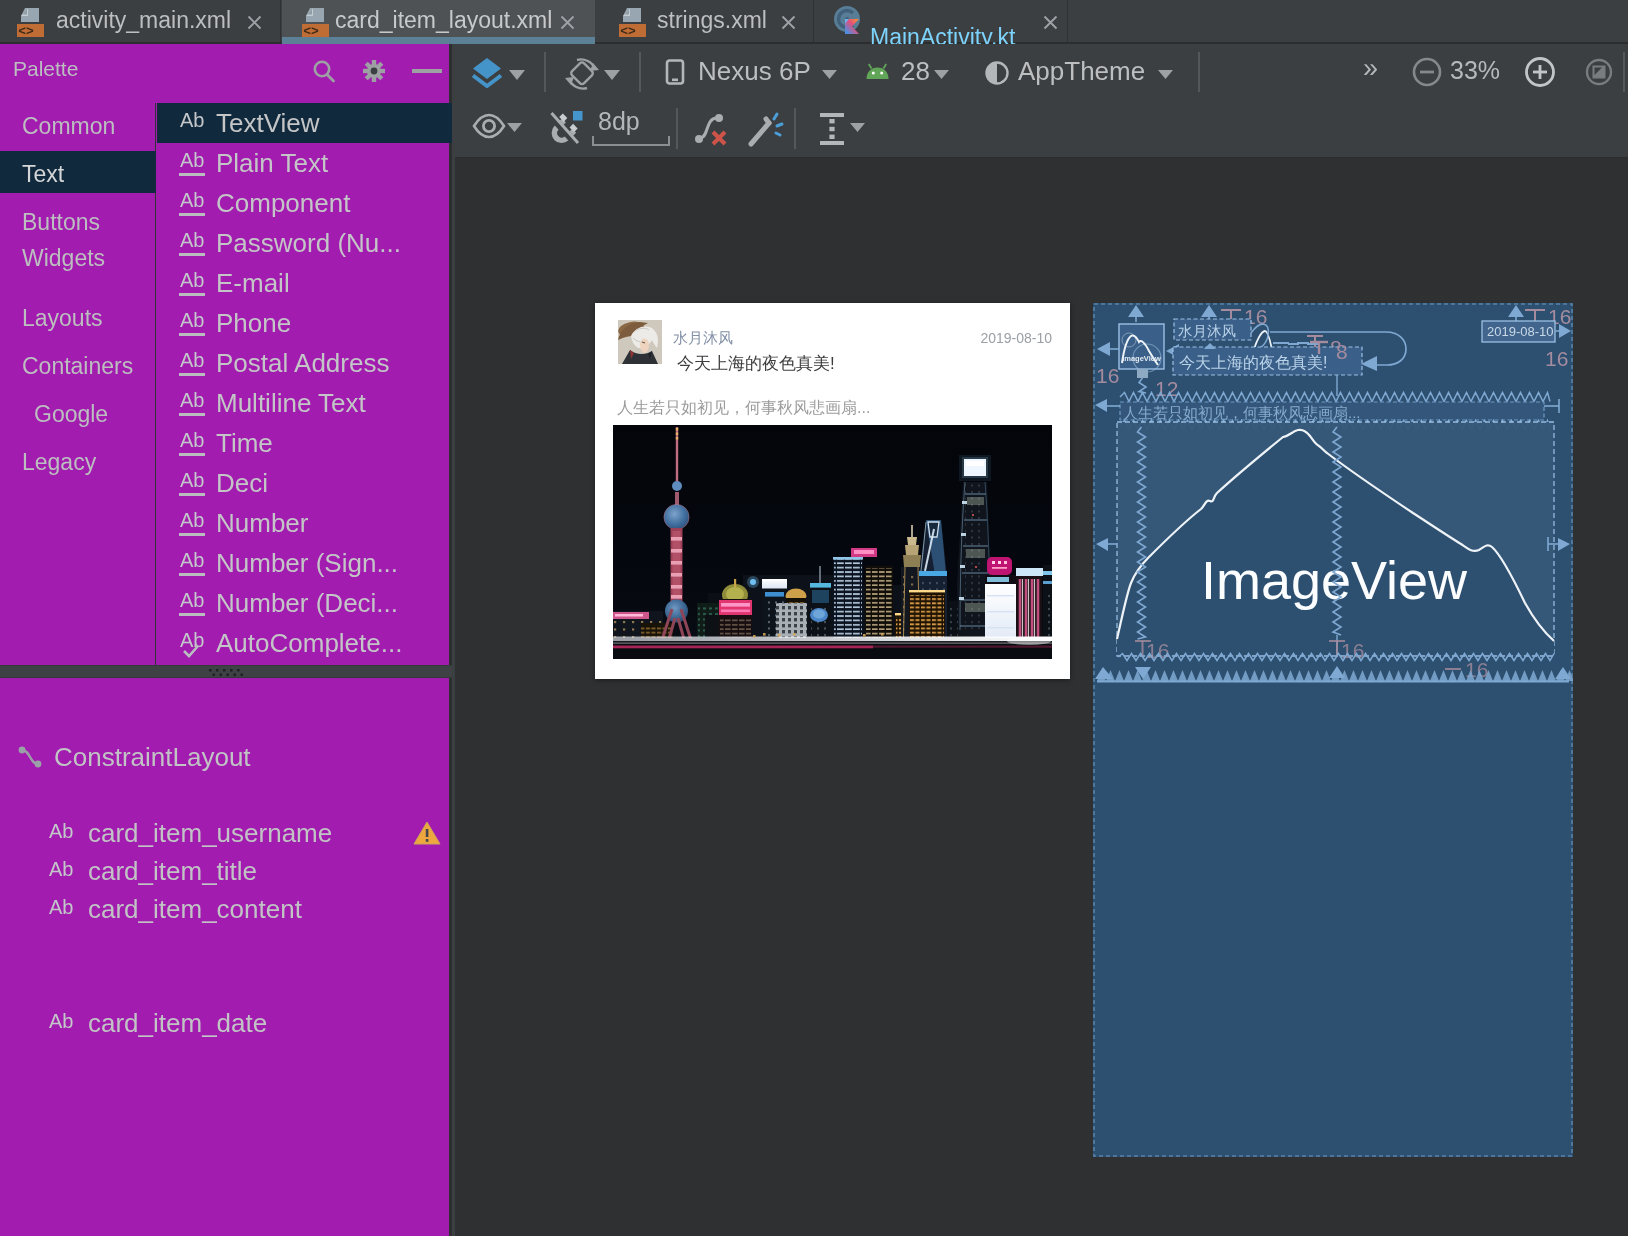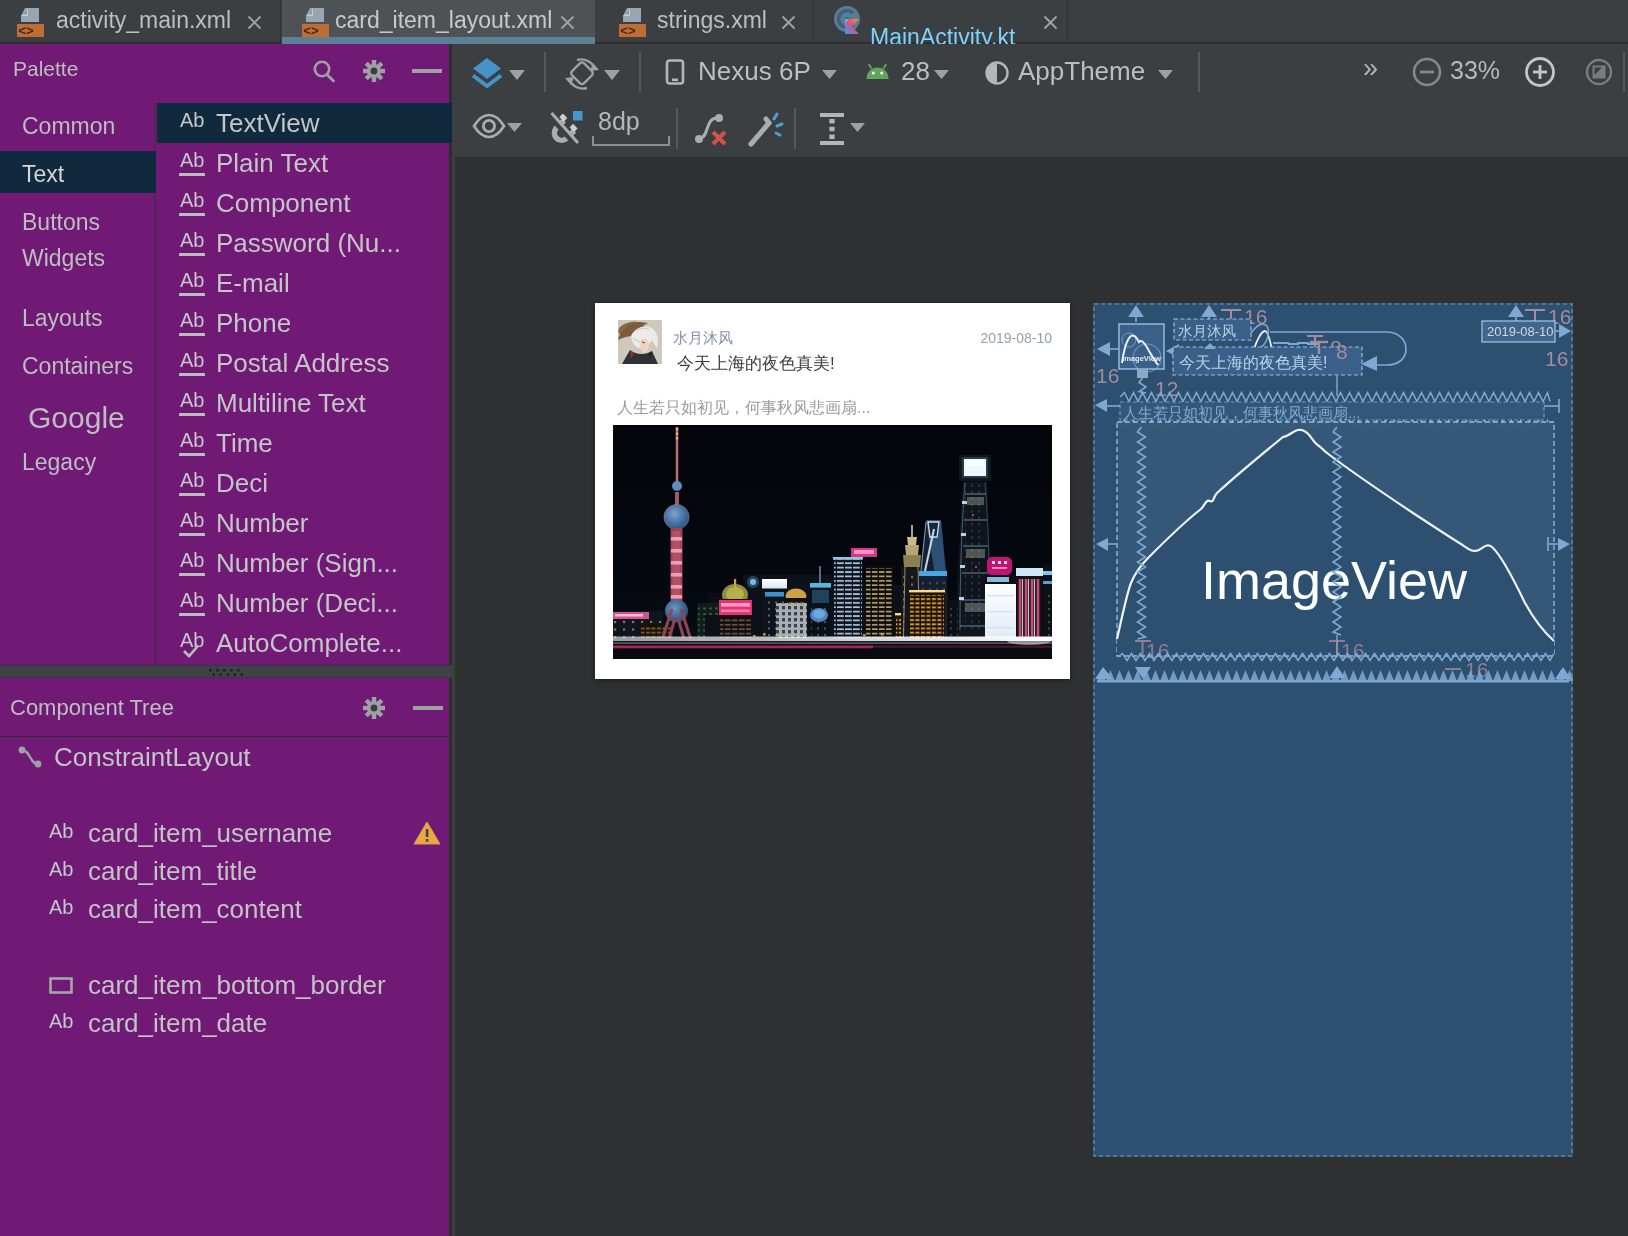--- a/index.html
+++ b/index.html
@@ -69,21 +69,21 @@
 <circle cx="14" cy="14" r="2" fill="#41607a"></circle>
 <polygon points="12,14 26,14 19,21.5 26,29 12,29" fill="url(#ktg)"></polygon>
 <polygon points="12,14 16,14 12,18.5" fill="#6db3ea"></polygon>
 </svg>
 <div class="txt" style="left:56px;top:24px;font-size:23px;color:#7dd3fc">MainActivity.kt</div>
 <svg class="abs" style="left:228px;top:14px" width="17" height="17" viewBox="0 0 17 17">
 <path d="M2.5,2.5 L14.5,14.5 M14.5,2.5 L2.5,14.5" stroke="#9da2a6" stroke-width="1.9"></path>
         </svg>
 </div>
 </div>
-<div class="abs" style="left:0;top:44px;width:452px;height:1192px;background:#701a75;border-right:3px solid #2c2e30">
+<div class="abs" style="left:0;top:44px;width:452px;height:1192px;background:#a21caf;border-right:3px solid #2c2e30">
 <div class="abs" style="left:0;top:0;width:452px;height:55px">
 <div class="txt" style="left:13px;top:13px;font-size:21px;color:#bcbec0">Palette</div>
 <svg class="abs" style="left:310px;top:14px" width="28" height="28" viewBox="0 0 28 28">
 <circle cx="12" cy="11" r="7.2" fill="none" stroke="#9da1a4" stroke-width="2.6"></circle>
 <line x1="17" y1="16.5" x2="23.5" y2="23" stroke="#9da1a4" stroke-width="2.8" stroke-linecap="round"></line>
         </svg>
 <svg class="abs" style="left:360px;top:13px" width="28" height="28" viewBox="0 0 28 28">
 <g fill="#9da1a4">
             <circle cx="14" cy="14" r="7"></circle>
 <g stroke="#9da1a4" stroke-width="4.4">
@@ -115,21 +115,21 @@
 <div class="abs" style="left:0;top:132px;width:156px;height:48px">
           <div class="txt" style="left:22px;top:10px;font-size:23px;color:#bcbec0">Widgets</div>
         </div>
 <div class="abs" style="left:0;top:192px;width:156px;height:48px">
           <div class="txt" style="left:22px;top:10px;font-size:23px;color:#bcbec0">Layouts</div>
         </div>
 <div class="abs" style="left:0;top:240px;width:156px;height:48px">
           <div class="txt" style="left:22px;top:10px;font-size:23px;color:#bcbec0">Containers</div>
         </div>
 <div class="abs" style="left:0;top:288px;width:156px;height:48px">
-          <div class="txt" style="left:28px;top:10px;font-size:30px;color:#bcbec0">Google</div>
+          <div class="txt" style="left:34px;top:10px;font-size:23px;color:#bcbec0">Google</div>
         </div>
 <div class="abs" style="left:0;top:336px;width:156px;height:48px">
           <div class="txt" style="left:22px;top:10px;font-size:23px;color:#bcbec0">Legacy</div>
         </div>
 </div>
 <div class="abs" style="left:157px;top:59px;width:295px;height:562px">
 <div class="abs" style="left:0;top:0px;width:295px;height:40px;background:#11293c;">
 <div class="txt" style="left:23px;top:6px;font-size:20px;color:#c3c7ca">Ab</div>
 <div class="txt" style="left:59px;top:5px;font-size:26px;color:#c3c5c7">TextView</div>
 </div>
@@ -210,40 +210,20 @@
             <rect x="22" y="0" width="2.5" height="2.5"></rect>
             <rect x="29" y="0" width="2.5" height="2.5"></rect>
 <rect x="4.5" y="4.5" width="2.5" height="2.5"></rect>
             <rect x="11.5" y="4.5" width="2.5" height="2.5"></rect>
             <rect x="18.5" y="4.5" width="2.5" height="2.5"></rect>
             <rect x="25.5" y="4.5" width="2.5" height="2.5"></rect>
             <rect x="32.5" y="4.5" width="2.5" height="2.5"></rect>
 </g>
         </svg>
 </div>
-<div class="abs" style="left:0;top:634px;width:452px;height:59px;border-bottom:1px solid #2c2e30">
-<div class="txt" style="left:10px;top:17px;font-size:22px;color:#bcbec0">Component Tree</div>
-<svg class="abs" style="left:360px;top:16px" width="28" height="28" viewBox="0 0 28 28">
-<g fill="#9da1a4">
-            <circle cx="14" cy="14" r="7"></circle>
-<g stroke="#9da1a4" stroke-width="4.4">
-<line x1="14" y1="3" x2="14" y2="8"></line>
-              <line x1="14" y1="20" x2="14" y2="25"></line>
-<line x1="3" y1="14" x2="8" y2="14"></line>
-              <line x1="20" y1="14" x2="25" y2="14"></line>
-<line x1="6.2" y1="6.2" x2="9.8" y2="9.8"></line>
-              <line x1="18.2" y1="18.2" x2="21.8" y2="21.8"></line>
-<line x1="6.2" y1="21.8" x2="9.8" y2="18.2"></line>
-              <line x1="18.2" y1="9.8" x2="21.8" y2="6.2"></line>
-</g>
-          </g>
-          <circle cx="14" cy="14" r="3.4" fill="#3c3f41"></circle>
-        </svg>
-<div class="abs" style="left:413px;top:28px;width:30px;height:4px;background:#9da1a4"></div>
-</div>
 <div class="abs" style="left:0;top:694px;width:452px;height:330px">
 <div class="abs" style="left:0;top:0px;width:452px;height:38px">
 <svg class="abs" style="left:17px;top:7px" width="26" height="26" viewBox="0 0 26 26">
 <circle cx="5" cy="5" r="3.4" fill="#9ba2a7"></circle>
             <circle cx="21" cy="19" r="3.4" fill="#9ba2a7"></circle>
 <path d="M5,5 C13,5 13,19 21,19" fill="none" stroke="#9ba2a7" stroke-width="2.4"></path>
           </svg>
 <div class="txt" style="left:54px;top:4px;font-size:26px;color:#c1c3c5">ConstraintLayout</div>
 </div>
 <div class="abs" style="left:0;top:76px;width:452px;height:38px">
@@ -255,26 +235,20 @@
             <rect x="12.8" y="19" width="2.6" height="2.8" fill="#43464a"></rect>
           </svg>
 </div>
 <div class="abs" style="left:0;top:114px;width:452px;height:38px">
 <div class="txt" style="left:49px;top:6px;font-size:20px;color:#c3c7ca">Ab</div>
 <div class="txt" style="left:88px;top:4px;font-size:26px;color:#c1c3c5">card_item_title</div>
 </div>
 <div class="abs" style="left:0;top:152px;width:452px;height:38px">
 <div class="txt" style="left:49px;top:6px;font-size:20px;color:#c3c7ca">Ab</div>
 <div class="txt" style="left:88px;top:4px;font-size:26px;color:#c1c3c5">card_item_content</div>
-</div>
-<div class="abs" style="left:0;top:228px;width:452px;height:38px">
-<svg class="abs" style="left:49px;top:11px" width="24" height="17" viewBox="0 0 24 17">
-<rect x="1.5" y="1.5" width="21" height="14" fill="none" stroke="#a2a7ab" stroke-width="2.6"></rect>
-          </svg>
-<div class="txt" style="left:88px;top:4px;font-size:26px;color:#c1c3c5">card_item_bottom_border</div>
 </div>
 <div class="abs" style="left:0;top:266px;width:452px;height:38px">
 <div class="txt" style="left:49px;top:6px;font-size:20px;color:#c3c7ca">Ab</div>
 <div class="txt" style="left:88px;top:4px;font-size:26px;color:#c1c3c5">card_item_date</div>
 </div>
 </div>
 </div>
 <div class="abs" style="left:455px;top:44px;width:1173px;height:1192px;background:#2e3032">
 <div class="abs" style="left:0;top:0;width:1173px;height:55px;background:#3c3f41">
 <svg class="abs" style="left:16px;top:12px" width="34" height="32" viewBox="0 0 34 32">

